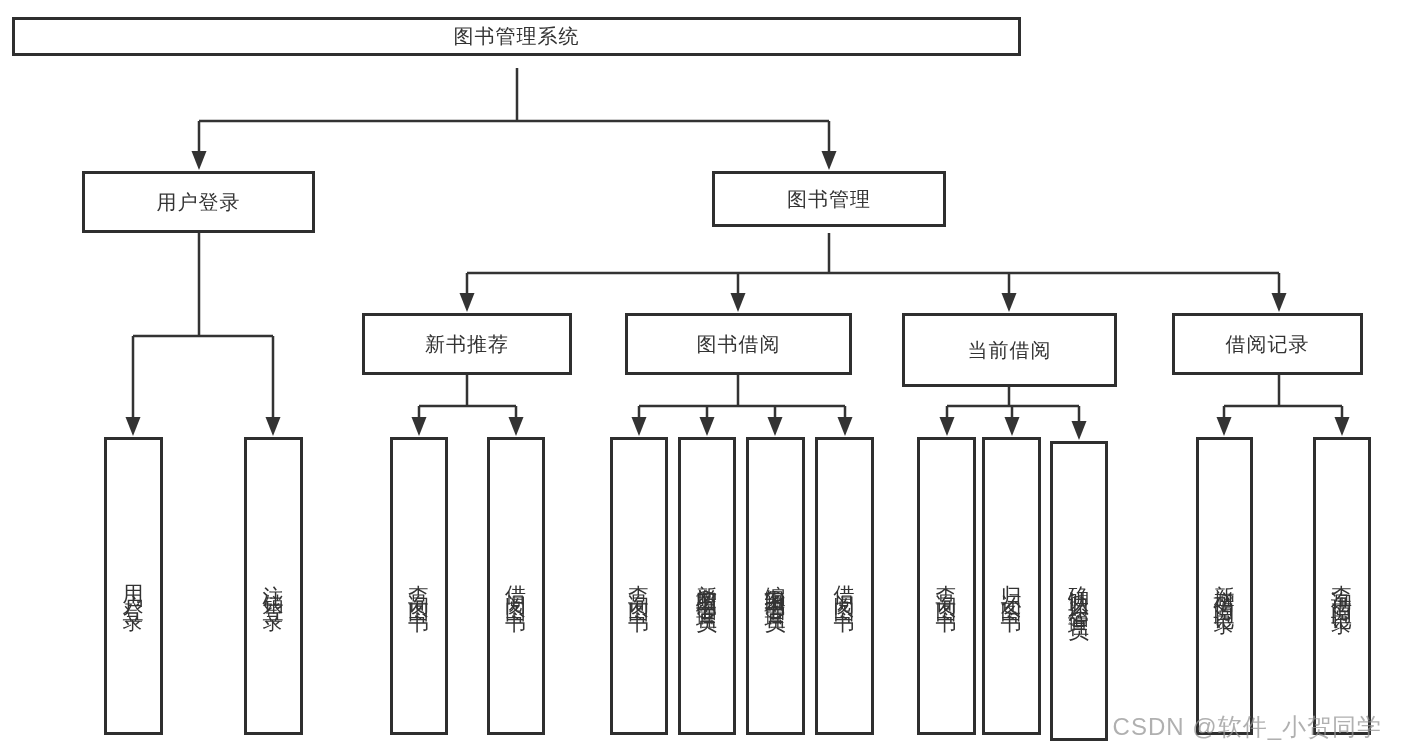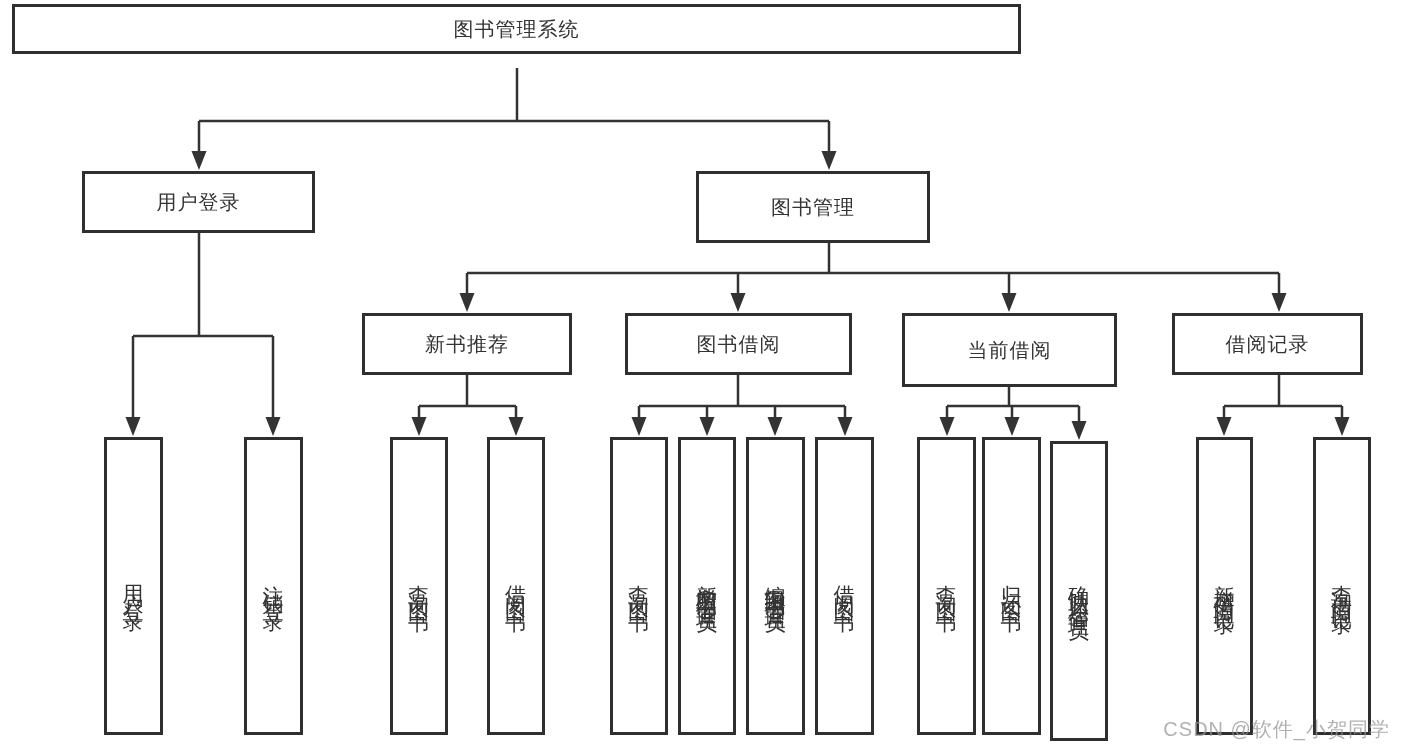--- a/index.html
+++ b/index.html
@@ -32,24 +32,24 @@
     writing-mode:vertical-rl;
     text-orientation:mixed;
     font-size:21px;
     letter-spacing:9px;
     line-height:1;
     color:#333333;
     white-space:nowrap;
   }
   .watermark{
     position:absolute;
-    right:15px;
+    right:23px;
     bottom:4px;
     z-index:3;
-    font-size:20px;
+    font-size:24px;
     color:rgba(150,150,150,0.75);
     letter-spacing:1px;
     white-space:nowrap;
   }
 </style>
 </head>
 <body>
 
 <div class="stage">
 
@@ -86,28 +86,28 @@
       <polygon points="767.5,417 782.5,417 775,436"></polygon>
       <polygon points="837.5,417 852.5,417 845,436"></polygon>
       <polygon points="939.5,417 954.5,417 947,436"></polygon>
       <polygon points="1004.5,417 1019.5,417 1012,436"></polygon>
       <polygon points="1071.5,421 1086.5,421 1079,440"></polygon>
       <polygon points="1216.5,417 1231.5,417 1224,436"></polygon>
       <polygon points="1334.5,417 1349.5,417 1342,436"></polygon>
     </g>
   </svg>
 
-  <div class="box" style="left:12px;top:4px;width:1009px;height:50px">
+  <div class="box" style="left:12px;top:17px;width:1009px;height:39px">
     <span class="hlabel">图书管理系统</span>
   </div>
 
   <div class="box" style="left:82px;top:171px;width:233px;height:62px">
     <span class="hlabel">用户登录</span>
   </div>
-  <div class="box" style="left:696px;top:171px;width:234px;height:72px">
+  <div class="box" style="left:712px;top:171px;width:234px;height:56px">
     <span class="hlabel">图书管理</span>
   </div>
 
   <div class="box" style="left:625px;top:313px;width:227px;height:62px">
     <span class="hlabel">图书借阅</span>
   </div>
   <div class="box" style="left:362px;top:313px;width:210px;height:62px">
     <span class="hlabel">新书推荐</span>
   </div>
   <div class="box" style="left:902px;top:313px;width:215px;height:74px">

